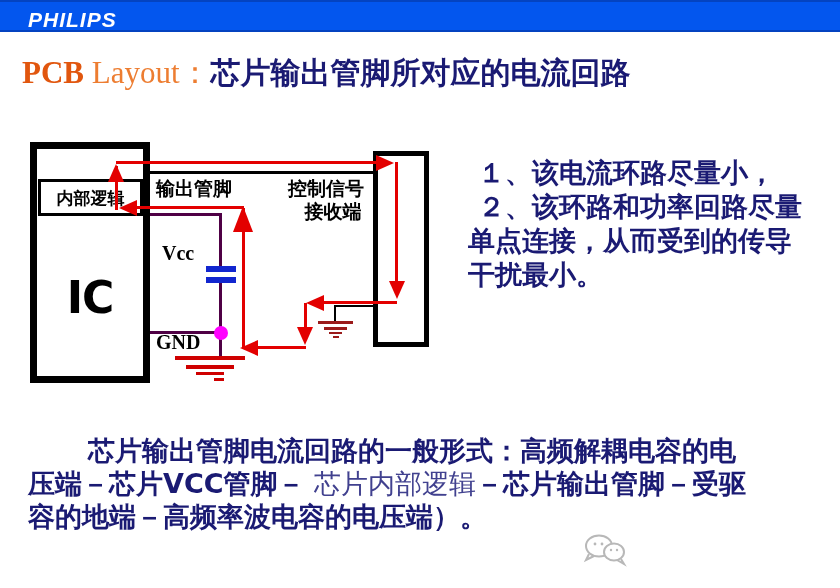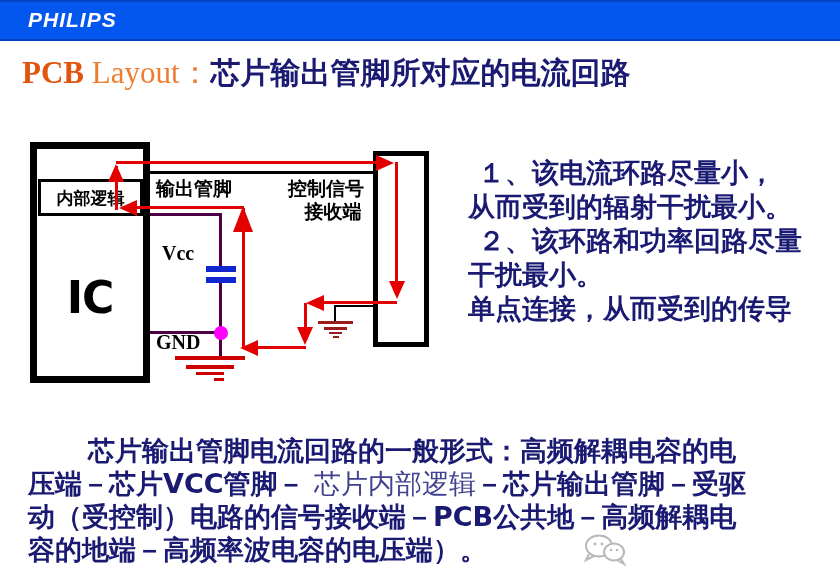--- a/index.html
+++ b/index.html
@@ -2,21 +2,21 @@
 <html style="--barblue: #0356ee; --navy: #1a1a73; --orange1: #e1560e; --orange2: #ed7d31; --red: #e30000; --darkred: #9b1b1b; --groundred: #cf0000; --purple: #4f0045; --capblue: #1226cf; --magenta: #ff00ff; --gray: #ababab;"><head>
 <meta charset="utf-8">
 <style>
   html,body{margin:0;padding:0;background:#ffffff;}
   #slide{
     position:relative;width:840px;height:588px;background:#ffffff;
     font-family:"DejaVu Sans",sans-serif;overflow:hidden;
   }
   
   .topbar{
-    position:absolute;left:0;top:0;width:840px;height:41px;
+    position:absolute;left:0;top:0;width:840px;height:32px;
     background:var(--barblue,#0356ee);
     border-top:2px solid #0443c0;border-bottom:2px solid #0443c0;
     box-sizing:border-box;
   }
   .brand{
     position:absolute;left:28px;top:6px;color:#ffffff;
     font-family:"Liberation Sans",sans-serif;font-weight:bold;
     font-size:21px;letter-spacing:1px;font-style:italic;
   }
   
@@ -132,30 +132,28 @@
     <div class="arr a-down" style="left:389px;top:281px;z-index:6;"></div>
     <div class="arr a-left" style="left:306px;top:295px;z-index:6;"></div>
     <div class="arr a-down" style="left:297px;top:327px;z-index:6;"></div>
     <div class="arr a-left" style="left:240px;top:340px;z-index:6;"></div>
     <div class="arr a-up-big" style="left:233px;top:206px;z-index:6;"></div>
     <div class="arr a-left" style="left:119px;top:200px;z-index:6;"></div>
   </div>
 
   <div class="notes">
     <div class="indent">１、该电流环路尽量小，</div>
-    <div>从而受到的辐射干扰最小。</div>
     <div class="indent">２、该环路和功率回路尽量</div>
+    <div>单点连接，从而受到的传导</div>
     <div>干扰最小。</div>
-    <div>单点连接，从而受到的传导</div>
   </div>
 
   <div class="para">
     <div class="first">芯片输出管脚电流回路的一般形式：高频解耦电容的电</div>
     <div><span>压端－芯片VCC管脚－ </span><span class="lite">芯片内部逻辑</span><span>－芯片输出管脚－受驱</span></div>
-    <div>动（受控制）电路的信号接收端－PCB公共地－高频解耦电</div>
     <div>容的地端－高频率波电容的电压端）。</div>
   </div>
 
   <div class="watermark">
     <svg width="46" height="34" viewBox="0 0 46 34">
       <ellipse cx="17" cy="13" rx="13" ry="10.5" fill="none" stroke="#b8b8b8" stroke-width="2"></ellipse>
       <path d="M7 21 L4 27 L12 23" fill="none" stroke="#b8b8b8" stroke-width="2"></path>
       <ellipse cx="32" cy="19" rx="10" ry="8.5" fill="#ffffff" stroke="#b8b8b8" stroke-width="2"></ellipse>
       <path d="M39 26 L42 31 L35 27" fill="none" stroke="#b8b8b8" stroke-width="2"></path>
       <circle cx="13" cy="11" r="1.4" fill="#b8b8b8"></circle>

